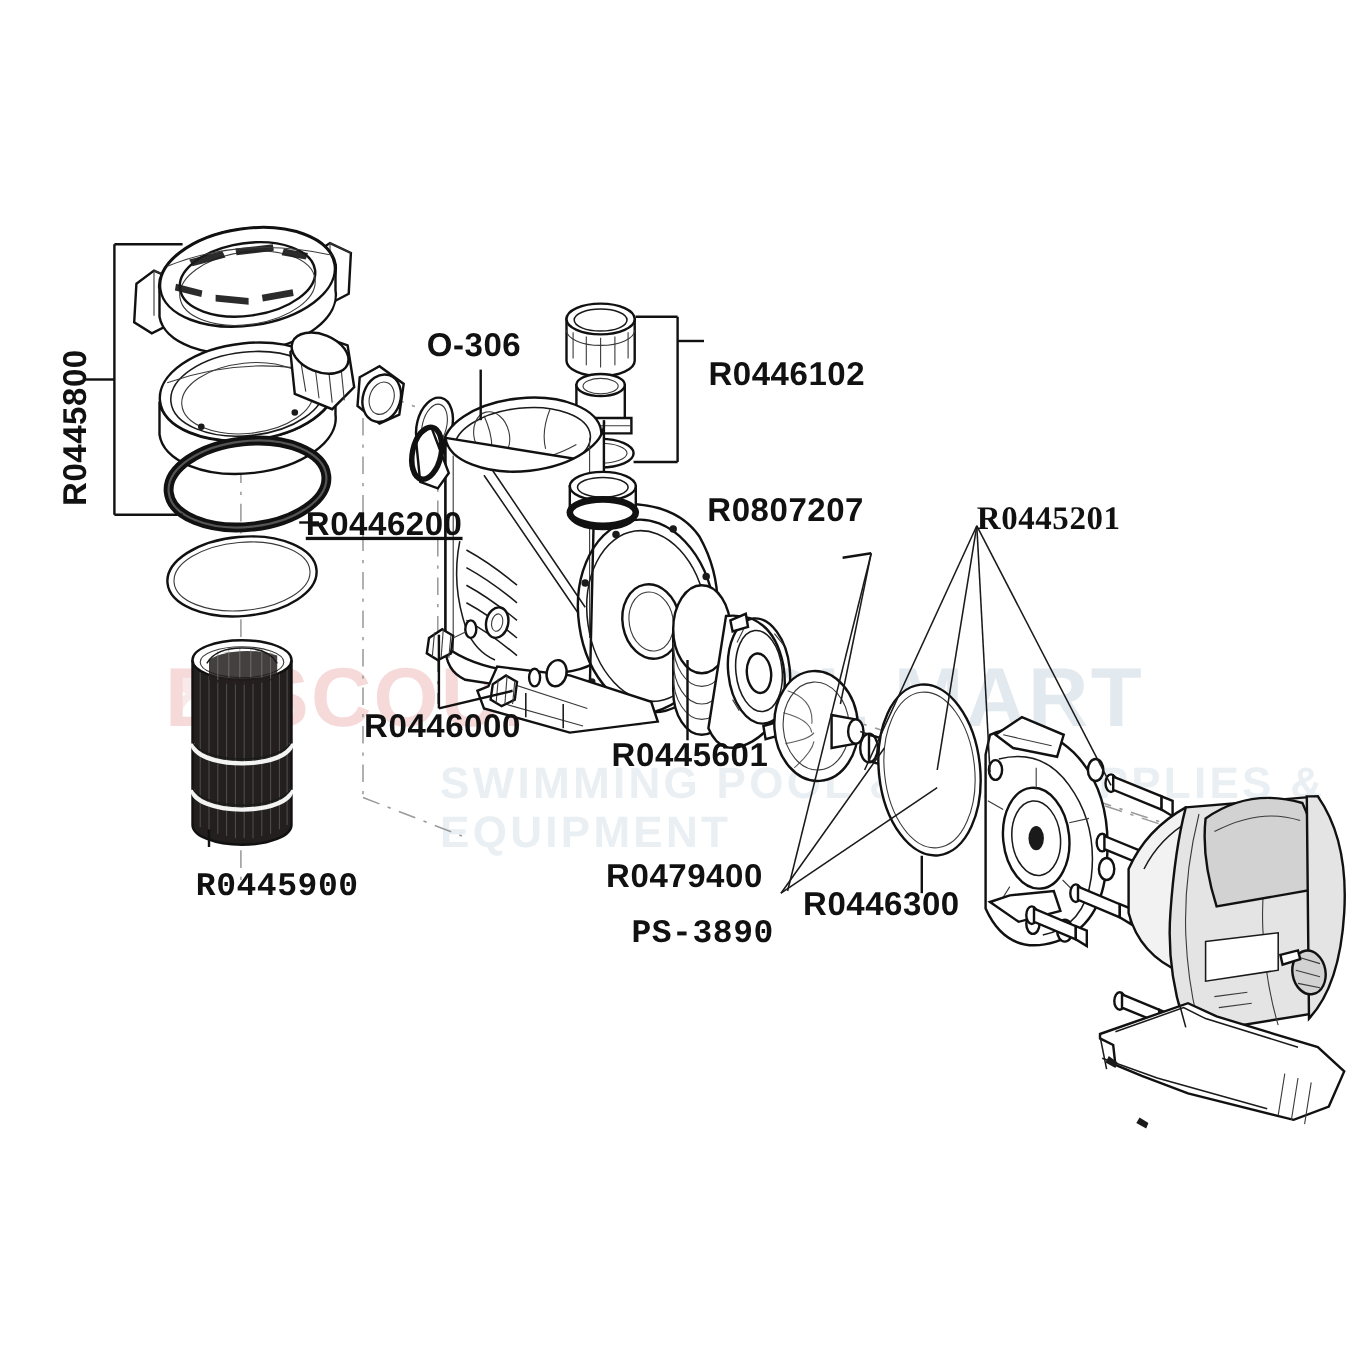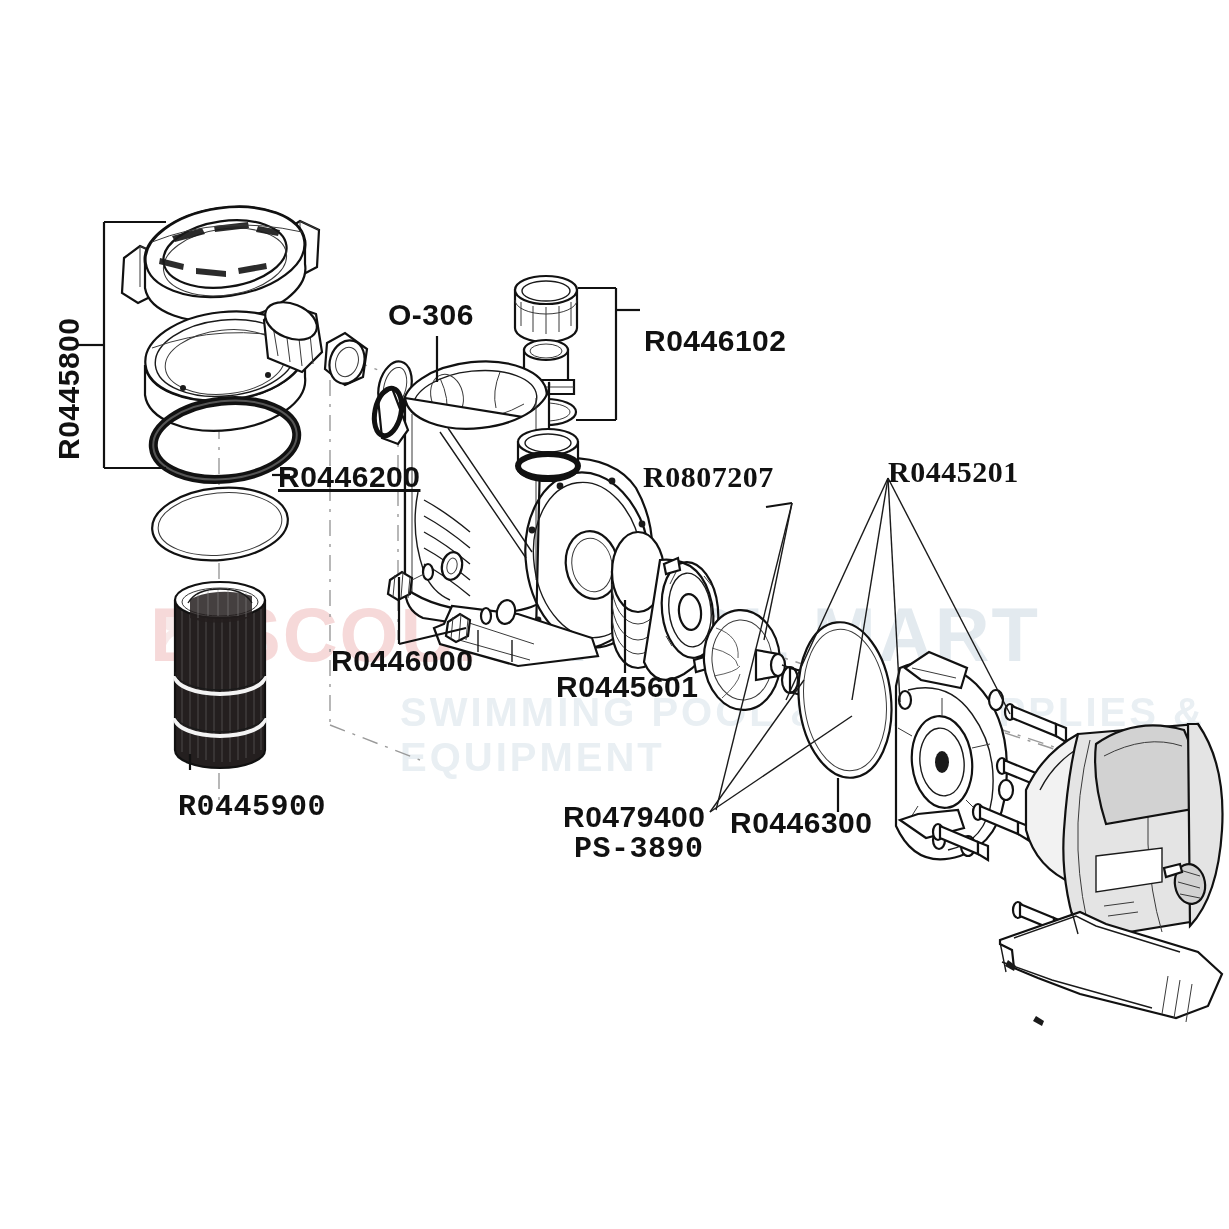--- a/index.html
+++ b/index.html
@@ -510,25 +510,25 @@
   <div class="lbl sz-lg" style="left:278px; top:460px;text-decoration:underline;">R0446200</div>
 
   <div class="lbl sz-lg" style="left:178px; top:790px;font-family:Liberation Mono, monospace;">R0445900</div>
 
   <div class="lbl sz-lg" style="left:331px; top:644px;">R0446000</div>
 
   <div class="lbl sz-lg" style="left:388px; top:298px;">O-306</div>
 
   <div class="lbl sz-lg" style="left:644px; top:292px;margin-top:32px;">R0446102</div>
 
-  <div class="lbl sz-lg" style="left:643px; top:460px;font-family:Liberation Serif, serif;">R0807207</div>
+  <div class="lbl sz-lg" style="left:643px; top:448px;">R0807207</div>
 
   <div class="lbl sz-lg" style="left:556px; top:670px;">R0445601</div>
 
-  <div class="lbl sz-lg" style="left:551px; top:800px;margin-left:12px;">R0479400</div>
+  <div class="lbl sz-lg" style="left:551px; top:780px;">R0479400</div>
 
   <div class="lbl sz-lg" style="left:574px; top:832px;font-family:Liberation Mono, monospace;">PS-3890</div>
 
   <div class="lbl sz-lg" style="left:730px; top:806px;">R0446300</div>
 
   <div class="lbl sz-lg" style="left:888px; top:455px;font-family:Liberation Serif, serif;">R0445201</div>
 
 </div>
 
 </body></html>

